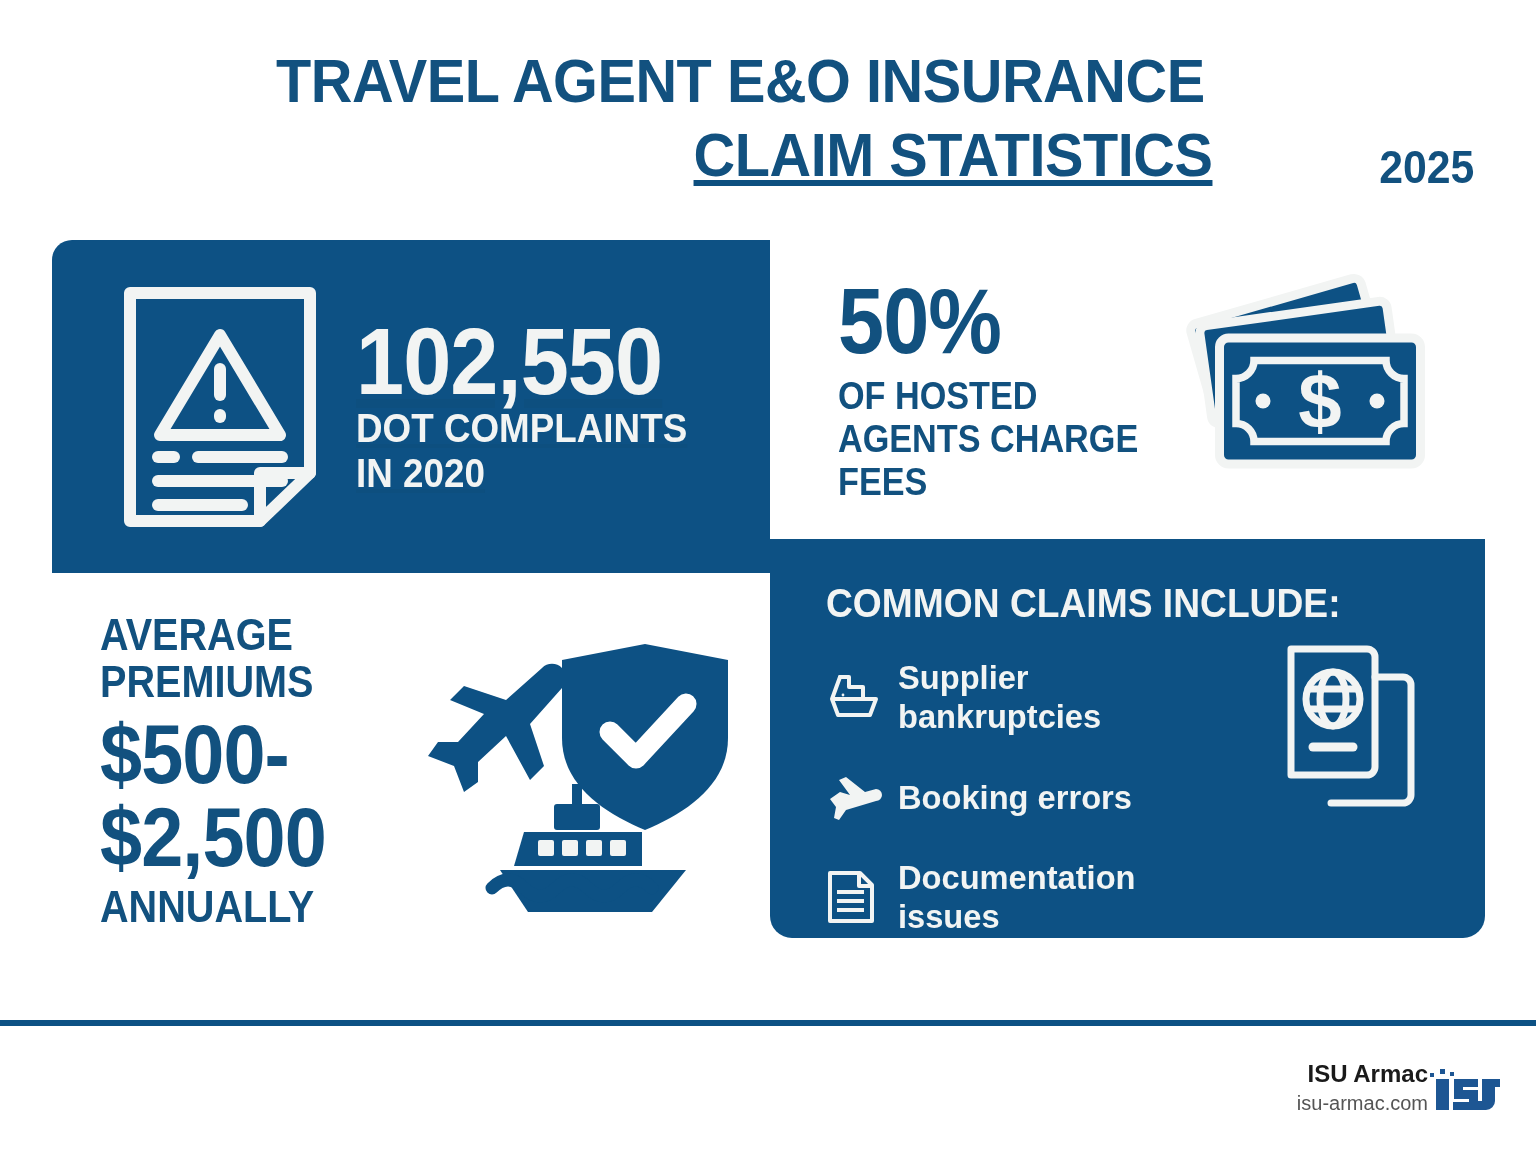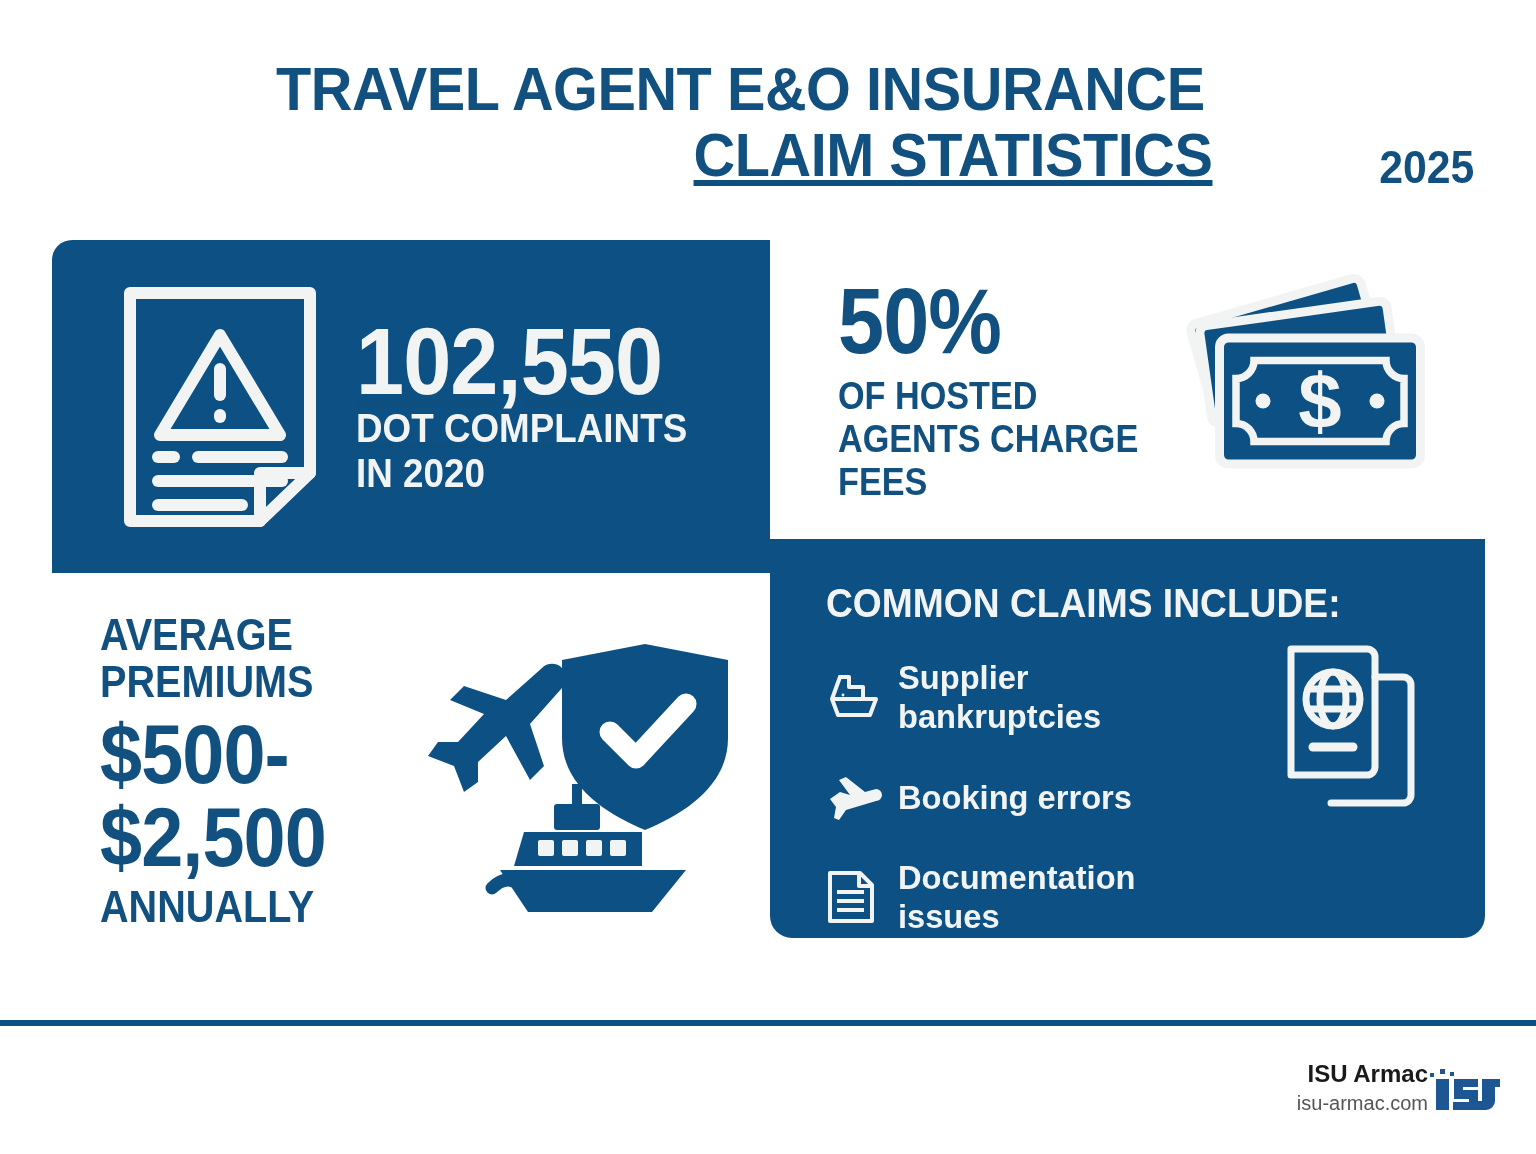--- a/index.html
+++ b/index.html
@@ -7,21 +7,21 @@
   body {
     background:#ffffff;
     font-family:"Liberation Sans", sans-serif;
     position:relative;
     overflow:hidden;
     color:#0d4f7f;
   }
 
   
   #title-block {
-    position:absolute; left:0; top:56px; width:1480px;
+    position:absolute; left:0; top:48px; width:1480px;
     text-align:center;
   }
   .title-line {
     font-size:62px; font-weight:bold; letter-spacing:-0.5px;
     color:#12517f; line-height:1.08; white-space:nowrap;
     display:inline-block; transform:scaleX(0.93);
   }
   #title-row2 {
     position:absolute; left:0; top:122px; width:1232px;
     display:flex; align-items:baseline; justify-content:flex-end;text-decoration:underline;

